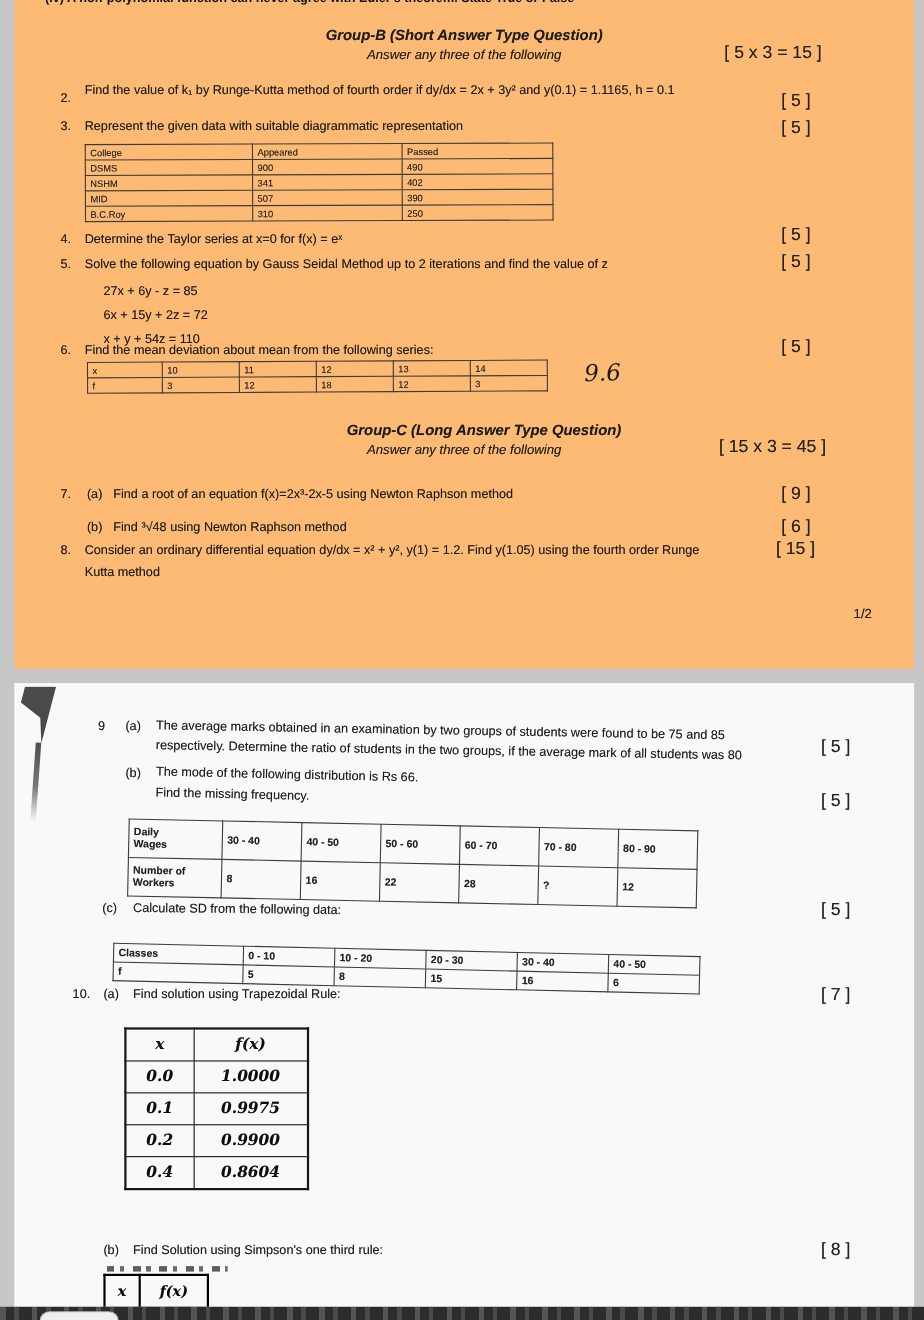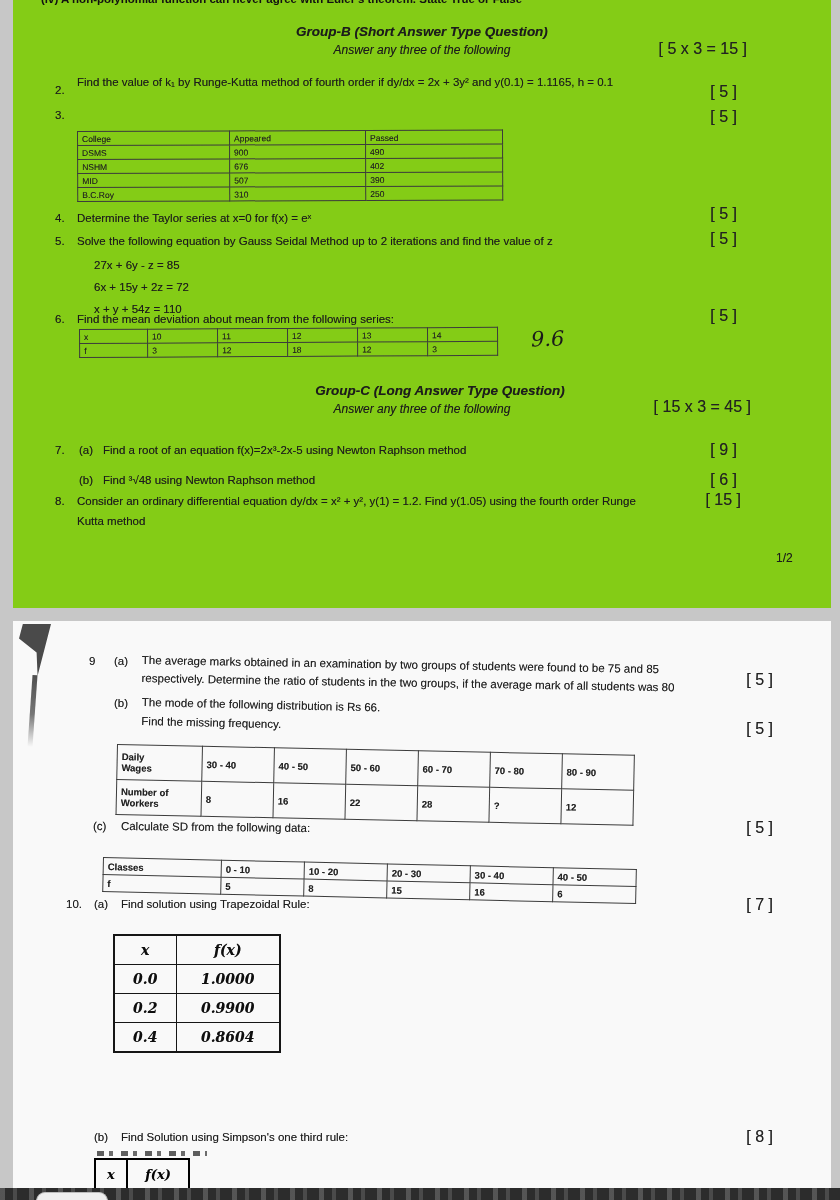--- a/index.html
+++ b/index.html
@@ -1,18 +1,18 @@
 <!DOCTYPE html>
 <html><head>
 <meta charset="utf-8">
 <style>
   html,body{margin:0;padding:0;}
   #screen{position:relative;width:840px;height:1200px;overflow:hidden;
           background:#c7c7c7;font-family:"Liberation Sans",sans-serif;color:#1a1a1a;}
-  .page{position:absolute;left:13px;width:818px;background:#84cc16;overflow:hidden;
+  .page{position:absolute;left:13px;width:818px;background:#fdba74;overflow:hidden;
         filter:blur(0.3px);}
   #page1{top:0;height:608px;}
   #page2{top:621px;height:567px;background:#f9f9f9;}
   .t{position:absolute;font-size:11.5px;color:#1c1c1c;
      text-shadow:0 0 0.6px rgba(25,25,25,0.5);white-space:nowrap;}
   .center{left:0;right:0;text-align:center;}
   .bi{font-weight:bold;font-style:italic;font-size:13.5px;}
   .it{font-style:italic;font-size:12px;}
   .marks{position:absolute;font-size:16px;color:#222;
          text-shadow:0 0 0.6px rgba(25,25,25,0.5);}
@@ -71,20 +71,21 @@
 
     <div class="t bi center" style="top:24px;">Group-B (Short Answer Type Question)</div>
     <div class="t it center" style="top:43px;">Answer any three of the following</div>
     <div class="marks" style="top:40px;right:84px;">[ 5 x 3 = 15 ]</div>
 
     <div class="t" style="left:42px;top:84px;">2.</div>
     <div class="t" style="left:64px;top:76px;">Find the value of k₁ by Runge-Kutta method of fourth order if dy/dx = 2x + 3y² and y(0.1) = 1.1165, h = 0.1</div>
     <div class="marks" style="top:83px;right:94px;">[ 5 ]</div>
 
     <div class="t" style="left:42px;top:109px;">3.</div>
+    <div class="t" style="left:64px;top:109px;">Represent the given data with suitable diagrammatic representation</div>
     <div class="marks" style="top:108px;right:94px;">[ 5 ]</div>
 
     <table class="scan" id="college-table">
       <colgroup>
           <col style="width:152px">
           <col style="width:136px">
           <col style="width:137px">
         </colgroup>
       <tbody>
           <tr>
@@ -92,21 +93,21 @@
             <td>Appeared</td>
             <td>Passed</td>
           </tr>
           <tr>
             <td>DSMS</td>
             <td>900</td>
             <td>490</td>
           </tr>
           <tr>
             <td>NSHM</td>
-            <td>676</td>
+            <td>341</td>
             <td>402</td>
           </tr>
           <tr>
             <td>MID</td>
             <td>507</td>
             <td>390</td>
           </tr>
           <tr>
             <td>B.C.Roy</td>
             <td>310</td>
@@ -281,20 +282,24 @@
       <tbody>
           <tr>
             <td>x</td>
             <td>f(x)</td>
           </tr>
           <tr>
             <td>0.0</td>
             <td>1.0000</td>
           </tr>
           <tr>
+            <td>0.1</td>
+            <td>0.9975</td>
+          </tr>
+          <tr>
             <td>0.2</td>
             <td>0.9900</td>
           </tr>
           <tr>
             <td>0.4</td>
             <td>0.8604</td>
           </tr>
         </tbody>
     </table>
 

